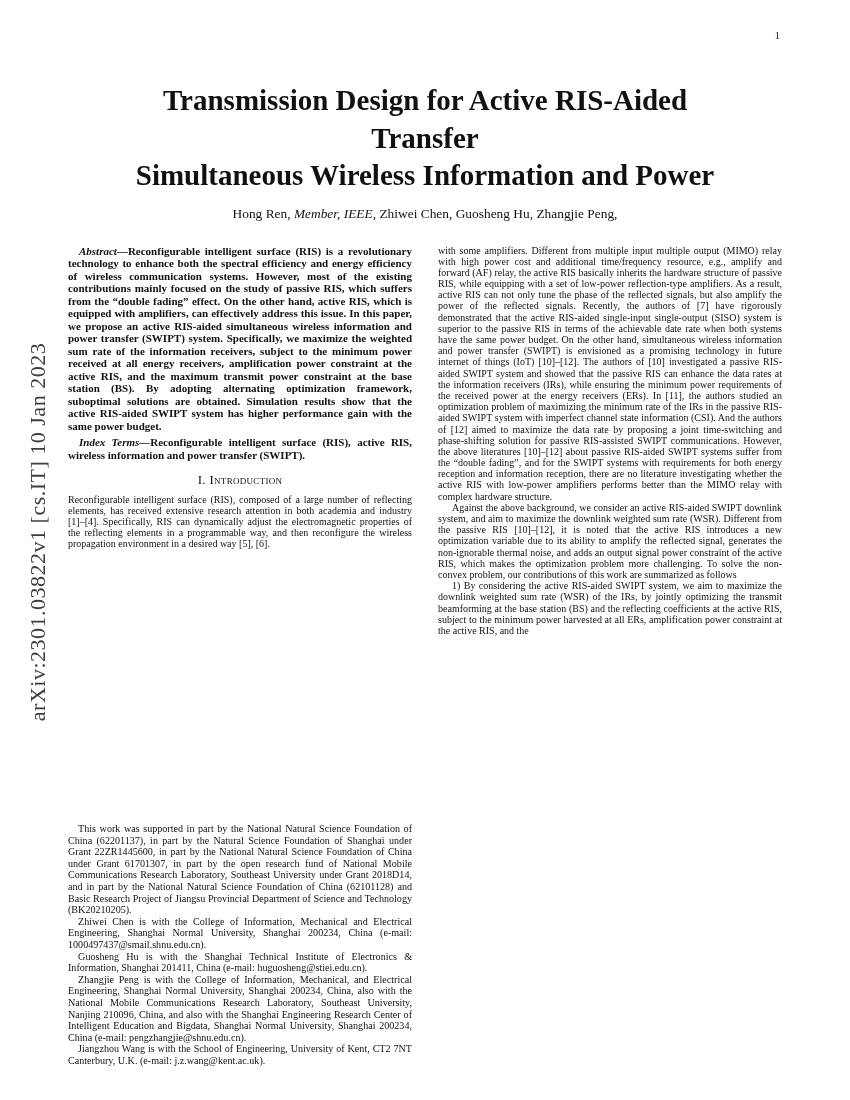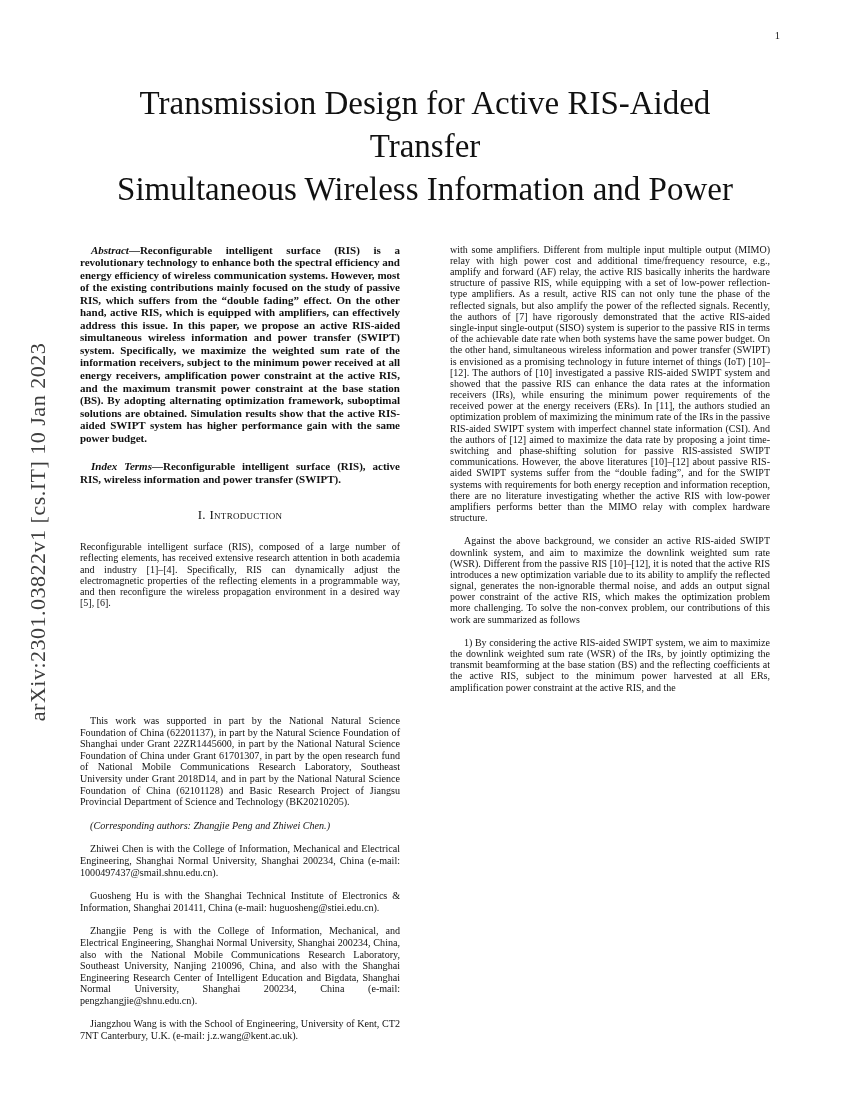--- a/index.html
+++ b/index.html
@@ -26,22 +26,22 @@
     top: 532px;
     transform: translate(-50%, -50%) rotate(-90deg);
     white-space: nowrap;
     font-size: 22px;
     letter-spacing: 0.5px;
     color: #3d3d3d;
   }
   .title {
     margin: 82px 95px 0 95px;
     text-align: center;
-    font-size: 33px;
-    font-weight: 400;
+    font-size: 29px;
+    font-weight: 700;
     line-height: 1.3;
   }
   .title .tline { display: block; }
   .authors {
     margin-top: 9px;
     text-align: center;
     font-size: 13.4px;
     line-height: 1.45;
   }
   .it { font-style: italic; }
@@ -52,21 +52,21 @@
     margin-top: 21px;
     height: 822px;
   }
   .col {
     width: 344px;
     text-align: justify;
     text-justify: inter-word;
     hyphens: auto;
   }
   .col-left { display: flex; flex-direction: column; }
-  p { margin: 12px; }
+  p { margin: 0; }
   .abstract, .index-terms {
     font-weight: bold;
     font-size: 11px;
     line-height: 1.14;
     text-indent: 1em;
   }
   .index-terms { margin-top: 4px; }
   .lead-it { font-style: italic; }
   .section-heading {
     text-align: center;
@@ -100,36 +100,36 @@
 
   <div class="arxiv-strip">arXiv:2301.03822v1  [cs.IT]  10 Jan 2023</div>
 
   <h1 class="title">
     <span class="tline">Transmission Design for Active RIS-Aided</span>
     <span class="tline">Transfer</span>
     <span class="tline">Simultaneous Wireless Information and Power</span>
   </h1>
 
   <div class="authors">
+    <div class="author-line"><span>Hong Ren, </span><span class="it">Member, IEEE,</span><span> Zhiwei Chen, Guosheng Hu, Zhangjie Peng,</span></div>
   </div>
 
   <div class="columns">
 
     <div class="col col-left">
       <p class="abstract"><span class="lead-it">Abstract</span><span>—Reconfigurable intelligent surface (RIS) is a revolutionary technology to enhance both the spectral efficiency and energy efficiency of wireless communication systems. However, most of the existing contributions mainly focused on the study of passive RIS, which suffers from the “double fading” effect. On the other hand, active RIS, which is equipped with amplifiers, can effectively address this issue. In this paper, we propose an active RIS-aided simultaneous wireless information and power transfer (SWIPT) system. Specifically, we maximize the weighted sum rate of the information receivers, subject to the minimum power received at all energy receivers, amplification power constraint at the active RIS, and the maximum transmit power constraint at the base station (BS). By adopting alternating optimization framework, suboptimal solutions are obtained. Simulation results show that the active RIS-aided SWIPT system has higher performance gain with the same power budget.</span></p>
 
       <p class="index-terms"><span class="lead-it">Index Terms</span><span>—Reconfigurable intelligent surface (RIS), active RIS, wireless information and power transfer (SWIPT).</span></p>
 
       <h2 class="section-heading">I. Introduction</h2>
 
       <p class="body-text no-indent">Reconfigurable intelligent surface (RIS), composed of a large number of reflecting elements, has received extensive research attention in both academia and industry [1]–[4]. Specifically, RIS can dynamically adjust the electromagnetic properties of the reflecting elements in a programmable way, and then reconfigure the wireless propagation environment in a desired way [5], [6].</p>
 
       <div class="footnotes">
         <p class="footnote">This work was supported in part by the National Natural Science Foundation of China (62201137), in part by the Natural Science Foundation of Shanghai under Grant 22ZR1445600, in part by the National Natural Science Foundation of China under Grant 61701307, in part by the open research fund of National Mobile Communications Research Laboratory, Southeast University under Grant 2018D14, and in part by the National Natural Science Foundation of China (62101128) and Basic Research Project of Jiangsu Provincial Department of Science and Technology (BK20210205).</p>
-        <p class="footnote corresponding">(Corresponding authors: Zhangjie Peng and Zhiwei Chen.)</p>
         <p class="footnote">Zhiwei Chen is with the College of Information, Mechanical and Electrical Engineering, Shanghai Normal University, Shanghai 200234, China (e-mail: 1000497437@smail.shnu.edu.cn).</p>
         <p class="footnote">Guosheng Hu is with the Shanghai Technical Institute of Electronics &amp; Information, Shanghai 201411, China (e-mail: huguosheng@stiei.edu.cn).</p>
         <p class="footnote">Zhangjie Peng is with the College of Information, Mechanical, and Electrical Engineering, Shanghai Normal University, Shanghai 200234, China, also with the National Mobile Communications Research Laboratory, Southeast University, Nanjing 210096, China, and also with the Shanghai Engineering Research Center of Intelligent Education and Bigdata, Shanghai Normal University, Shanghai 200234, China (e-mail: pengzhangjie@shnu.edu.cn).</p>
         <p class="footnote">Jiangzhou Wang is with the School of Engineering, University of Kent, CT2 7NT Canterbury, U.K. (e-mail: j.z.wang@kent.ac.uk).</p>
       </div>
     </div>
 
     <div class="col col-right">
       <p class="body-text no-indent">with some amplifiers. Different from multiple input multiple output (MIMO) relay with high power cost and additional time/frequency resource, e.g., amplify and forward (AF) relay, the active RIS basically inherits the hardware structure of passive RIS, while equipping with a set of low-power reflection-type amplifiers. As a result, active RIS can not only tune the phase of the reflected signals, but also amplify the power of the reflected signals. Recently, the authors of [7] have rigorously demonstrated that the active RIS-aided single-input single-output (SISO) system is superior to the passive RIS in terms of the achievable date rate when both systems have the same power budget. On the other hand, simultaneous wireless information and power transfer (SWIPT) is envisioned as a promising technology in future internet of things (IoT) [10]–[12]. The authors of [10] investigated a passive RIS-aided SWIPT system and showed that the passive RIS can enhance the data rates at the information receivers (IRs), while ensuring the minimum power requirements of the received power at the energy receivers (ERs). In [11], the authors studied an optimization problem of maximizing the minimum rate of the IRs in the passive RIS-aided SWIPT system with imperfect channel state information (CSI). And the authors of [12] aimed to maximize the data rate by proposing a joint time-switching and phase-shifting solution for passive RIS-assisted SWIPT communications. However, the above literatures [10]–[12] about passive RIS-aided SWIPT systems suffer from the “double fading”, and for the SWIPT systems with requirements for both energy reception and information reception, there are no literature investigating whether the active RIS with low-power amplifiers performs better than the MIMO relay with complex hardware structure.</p>
       <p class="body-text">Against the above background, we consider an active RIS-aided SWIPT downlink system, and aim to maximize the downlink weighted sum rate (WSR). Different from the passive RIS [10]–[12], it is noted that the active RIS introduces a new optimization variable due to its ability to amplify the reflected signal, generates the non-ignorable thermal noise, and adds an output signal power constraint of the active RIS, which makes the optimization problem more challenging. To solve the non-convex problem, our contributions of this work are summarized as follows</p>

